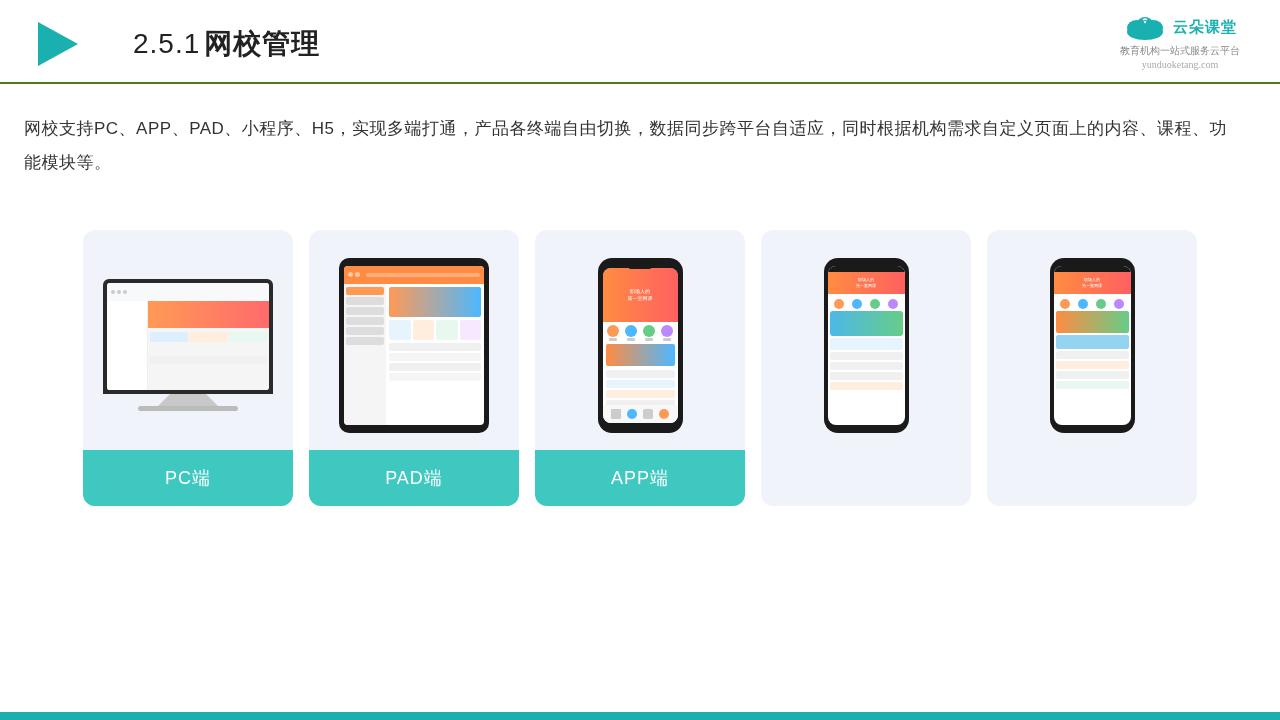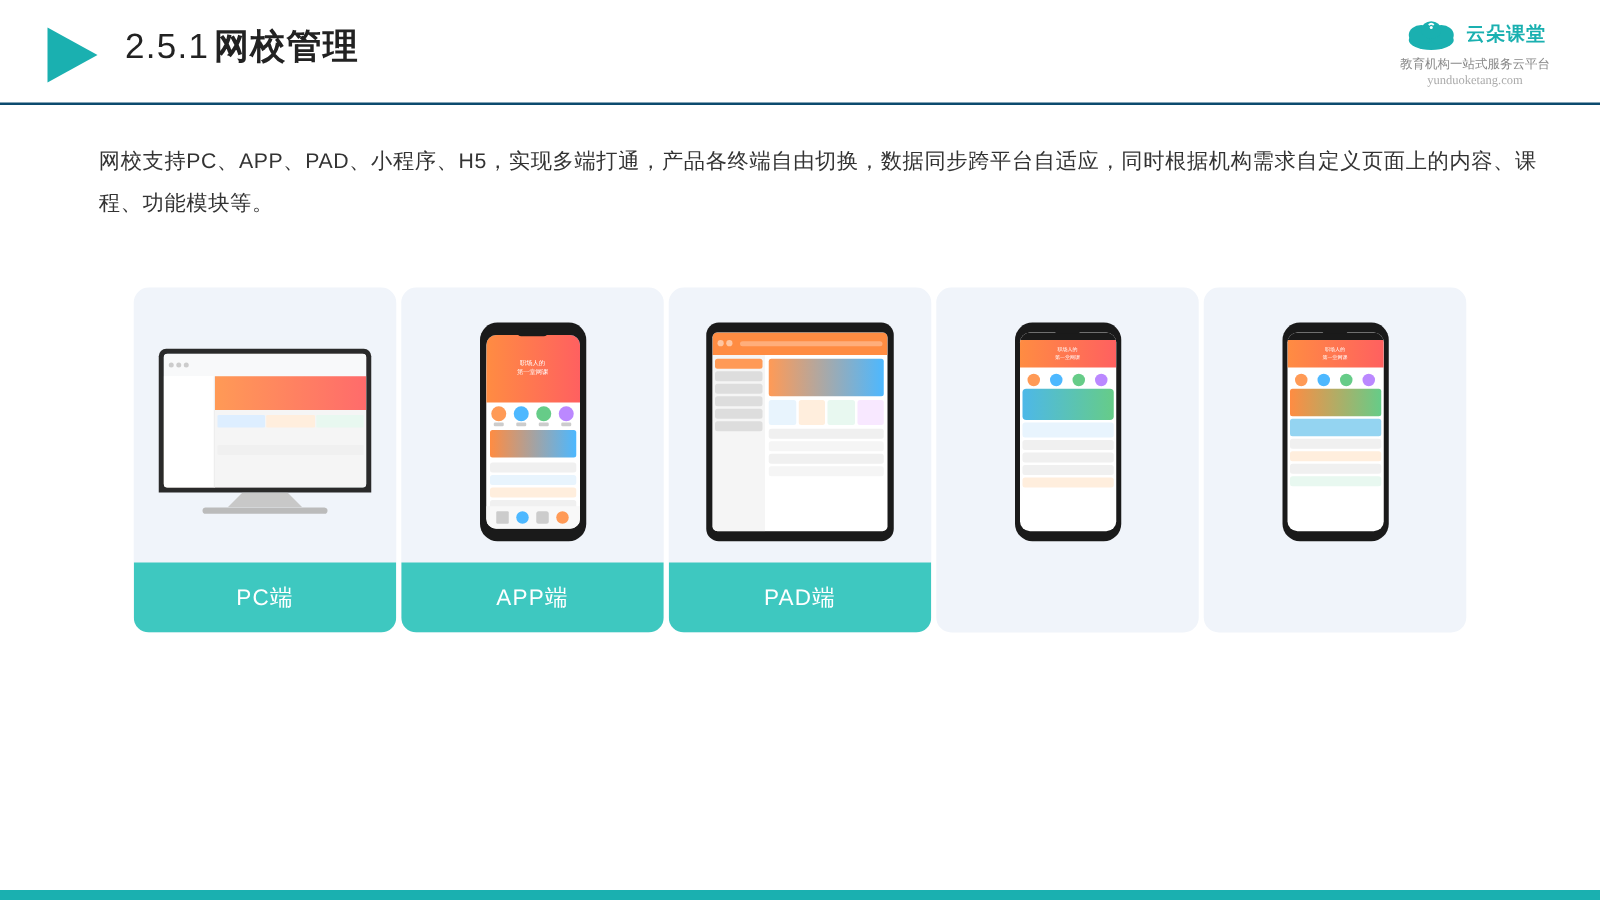--- a/index.html
+++ b/index.html
@@ -7,24 +7,25 @@
       width: 1280px;
       height: 720px;
       background: #ffffff;
       font-family: 'Microsoft YaHei', 'PingFang SC', sans-serif;
       overflow: hidden;
     }
 
     
     .header {
       display: flex;
-      align-items: flex-start;
+      align-items: center;
       padding: 18px 40px 12px 30px;
-      border-bottom: 2px solid #0c4a6e;
+      border-bottom: 2px solid #4d7c0f;
       position: relative;
+      gap: 33px;
     }
     .logo-play {
       width: 52px;
       height: 52px;
       margin-right: 18px;
       flex-shrink: 0;
     }
     .page-title {
       font-size: 28px;
       font-weight: bold;
@@ -67,31 +68,31 @@
       margin-top: 2px;
     }
     .brand-url {
       font-size: 10px;
       color: #aaa;
       margin-top: 1px;
     }
 
     
     .description {
-      padding: 28px 50px 10px 79px;
+      padding: 28px 50px 10px 24px;
       font-size: 17px;
       color: #333;
       line-height: 2;
       letter-spacing: 0.5px;
     }
 
     
     .cards-container {
       display: flex;
-      gap: 4px;
+      gap: 16px;
       padding: 30px 50px 40px 50px;
       justify-content: center;
       margin-top: 10px;
     }
 
     .card {
       background: #f0f4fa;
       border-radius: 12px;
       width: 210px;
       display: flex;
@@ -446,65 +447,20 @@
         </div>
         <div class="pc-stand"></div>
         <div class="pc-base"></div>
       </div>
     </div>
     <div class="card-label">PC端</div>
   </div>
 
   <div class="card">
     <div class="card-image-area">
-      <div class="device-phone">
-        <div class="phone-notch"></div>
-        <div class="phone-screen">
-          <div class="phone-screen-top">
-            <div class="phone-screen-top-text">职场人的<br>第一堂网课</div>
-          </div>
-          <div style="display:flex;justify-content:space-around;padding:3px 2px;">
-            <div style="display:flex;flex-direction:column;align-items:center;gap:1px;">
-              <div style="width:12px;height:12px;border-radius:50%;background:#ff9a56;"></div>
-              <div style="width:8px;height:3px;background:#ccc;border-radius:1px;"></div>
-            </div>
-            <div style="display:flex;flex-direction:column;align-items:center;gap:1px;">
-              <div style="width:12px;height:12px;border-radius:50%;background:#4db8ff;"></div>
-              <div style="width:8px;height:3px;background:#ccc;border-radius:1px;"></div>
-            </div>
-            <div style="display:flex;flex-direction:column;align-items:center;gap:1px;">
-              <div style="width:12px;height:12px;border-radius:50%;background:#66cc88;"></div>
-              <div style="width:8px;height:3px;background:#ccc;border-radius:1px;"></div>
-            </div>
-            <div style="display:flex;flex-direction:column;align-items:center;gap:1px;">
-              <div style="width:12px;height:12px;border-radius:50%;background:#bb88ff;"></div>
-              <div style="width:8px;height:3px;background:#ccc;border-radius:1px;"></div>
-            </div>
-          </div>
-          <div style="height:22px;background:linear-gradient(to right,#ff8c42,#4db8ff);margin:0 3px;border-radius:2px;"></div>
-          <div style="padding:2px 3px;margin-top:2px;">
-            <div style="height:8px;background:#f0f0f0;border-radius:2px;margin-bottom:2px;"></div>
-            <div style="height:8px;background:#e8f4fd;border-radius:2px;margin-bottom:2px;"></div>
-            <div style="height:8px;background:#ffeedd;border-radius:2px;margin-bottom:2px;"></div>
-            <div style="height:8px;background:#f0f0f0;border-radius:2px;"></div>
-          </div>
-          <div style="height:18px;background:#f8f8f8;position:absolute;bottom:0;left:0;right:0;display:flex;justify-content:space-around;align-items:center;padding:0 5px;">
-            <div style="width:10px;height:10px;border-radius:1px;background:#ccc;"></div>
-            <div style="width:10px;height:10px;border-radius:50%;background:#4db8ff;"></div>
-            <div style="width:10px;height:10px;background:#ccc;border-radius:2px;"></div>
-            <div style="width:10px;height:10px;border-radius:50%;background:#ff9a56;"></div>
-          </div>
-        </div>
-      </div>
-    </div>
-    <div class="card-label">APP端</div>
-  </div>
-
-  <div class="card">
-    <div class="card-image-area">
       <div class="device-ipad">
         <div class="ipad-screen">
           <div class="ipad-header">
             <div class="ipad-header-dot"></div>
             <div class="ipad-header-dot"></div>
             <div style="flex:1;height:4px;background:rgba(255,255,255,0.3);border-radius:2px;margin-left:4px;"></div>
           </div>
           <div class="ipad-content">
             <div class="ipad-sidebar">
               <div class="ipad-sidebar-item" style="background:#ff9a56;"></div>
@@ -529,54 +485,61 @@
             </div>
           </div>
         </div>
       </div>
     </div>
     <div class="card-label">PAD端</div>
   </div>
 
   <div class="card">
     <div class="card-image-area">
-      <div class="device-miniphone">
-        <div class="miniphone-notch"></div>
-        <div class="miniphone-screen">
-          <div style="height:6px;background:#1a1a1a;"></div>
-          <div class="miniphone-top-bar">
-            <div class="miniphone-top-text">职场人的<br>第一堂网课</div>
-          </div>
-          <div class="miniphone-content">
-            <div class="miniphone-icon-row" style="margin-top:3px;">
-              <div class="miniphone-icon-item">
-                <div class="miniphone-icon-circle orange"></div>
-              </div>
-              <div class="miniphone-icon-item">
-                <div class="miniphone-icon-circle"></div>
-              </div>
-              <div class="miniphone-icon-item">
-                <div class="miniphone-icon-circle green"></div>
-              </div>
-              <div class="miniphone-icon-item">
-                <div class="miniphone-icon-circle purple"></div>
-              </div>
-            </div>
-            <div class="miniphone-banner2"></div>
-            <div style="height:12px;background:#e8f4fd;border-radius:2px;margin-bottom:2px;"></div>
-            <div class="miniphone-list-items">
-              <div class="miniphone-list-item"></div>
-              <div class="miniphone-list-item"></div>
-              <div class="miniphone-list-item"></div>
-              <div class="miniphone-list-item" style="background:#ffeedd;"></div>
-            </div>
+      <div class="device-phone">
+        <div class="phone-notch"></div>
+        <div class="phone-screen">
+          <div class="phone-screen-top">
+            <div class="phone-screen-top-text">职场人的<br>第一堂网课</div>
+          </div>
+          <div style="display:flex;justify-content:space-around;padding:3px 2px;">
+            <div style="display:flex;flex-direction:column;align-items:center;gap:1px;">
+              <div style="width:12px;height:12px;border-radius:50%;background:#ff9a56;"></div>
+              <div style="width:8px;height:3px;background:#ccc;border-radius:1px;"></div>
+            </div>
+            <div style="display:flex;flex-direction:column;align-items:center;gap:1px;">
+              <div style="width:12px;height:12px;border-radius:50%;background:#4db8ff;"></div>
+              <div style="width:8px;height:3px;background:#ccc;border-radius:1px;"></div>
+            </div>
+            <div style="display:flex;flex-direction:column;align-items:center;gap:1px;">
+              <div style="width:12px;height:12px;border-radius:50%;background:#66cc88;"></div>
+              <div style="width:8px;height:3px;background:#ccc;border-radius:1px;"></div>
+            </div>
+            <div style="display:flex;flex-direction:column;align-items:center;gap:1px;">
+              <div style="width:12px;height:12px;border-radius:50%;background:#bb88ff;"></div>
+              <div style="width:8px;height:3px;background:#ccc;border-radius:1px;"></div>
+            </div>
+          </div>
+          <div style="height:22px;background:linear-gradient(to right,#ff8c42,#4db8ff);margin:0 3px;border-radius:2px;"></div>
+          <div style="padding:2px 3px;margin-top:2px;">
+            <div style="height:8px;background:#f0f0f0;border-radius:2px;margin-bottom:2px;"></div>
+            <div style="height:8px;background:#e8f4fd;border-radius:2px;margin-bottom:2px;"></div>
+            <div style="height:8px;background:#ffeedd;border-radius:2px;margin-bottom:2px;"></div>
+            <div style="height:8px;background:#f0f0f0;border-radius:2px;"></div>
+          </div>
+          <div style="height:18px;background:#f8f8f8;position:absolute;bottom:0;left:0;right:0;display:flex;justify-content:space-around;align-items:center;padding:0 5px;">
+            <div style="width:10px;height:10px;border-radius:1px;background:#ccc;"></div>
+            <div style="width:10px;height:10px;border-radius:50%;background:#4db8ff;"></div>
+            <div style="width:10px;height:10px;background:#ccc;border-radius:2px;"></div>
+            <div style="width:10px;height:10px;border-radius:50%;background:#ff9a56;"></div>
           </div>
         </div>
       </div>
     </div>
+    <div class="card-label">APP端</div>
   </div>
 
   <div class="card">
     <div class="card-image-area">
       <div class="device-miniphone">
         <div class="miniphone-notch"></div>
         <div class="miniphone-screen">
           <div style="height:6px;background:#1a1a1a;"></div>
           <div class="miniphone-top-bar">
             <div class="miniphone-top-text">职场人的<br>第一堂网课</div>
@@ -589,20 +552,58 @@
               <div class="miniphone-icon-item">
                 <div class="miniphone-icon-circle"></div>
               </div>
               <div class="miniphone-icon-item">
                 <div class="miniphone-icon-circle green"></div>
               </div>
               <div class="miniphone-icon-item">
                 <div class="miniphone-icon-circle purple"></div>
               </div>
             </div>
+            <div class="miniphone-banner2"></div>
+            <div style="height:12px;background:#e8f4fd;border-radius:2px;margin-bottom:2px;"></div>
+            <div class="miniphone-list-items">
+              <div class="miniphone-list-item"></div>
+              <div class="miniphone-list-item"></div>
+              <div class="miniphone-list-item"></div>
+              <div class="miniphone-list-item" style="background:#ffeedd;"></div>
+            </div>
+          </div>
+        </div>
+      </div>
+    </div>
+  </div>
+
+  <div class="card">
+    <div class="card-image-area">
+      <div class="device-miniphone">
+        <div class="miniphone-notch"></div>
+        <div class="miniphone-screen">
+          <div style="height:6px;background:#1a1a1a;"></div>
+          <div class="miniphone-top-bar">
+            <div class="miniphone-top-text">职场人的<br>第一堂网课</div>
+          </div>
+          <div class="miniphone-content">
+            <div class="miniphone-icon-row" style="margin-top:3px;">
+              <div class="miniphone-icon-item">
+                <div class="miniphone-icon-circle orange"></div>
+              </div>
+              <div class="miniphone-icon-item">
+                <div class="miniphone-icon-circle"></div>
+              </div>
+              <div class="miniphone-icon-item">
+                <div class="miniphone-icon-circle green"></div>
+              </div>
+              <div class="miniphone-icon-item">
+                <div class="miniphone-icon-circle purple"></div>
+              </div>
+            </div>
             <div style="height:22px;background:linear-gradient(to right,#ff8c42,#66cc88);border-radius:2px;margin-bottom:2px;"></div>
             <div style="height:14px;background:#4db8e8;border-radius:2px;margin-bottom:2px;opacity:0.6;"></div>
             <div class="miniphone-list-items">
               <div class="miniphone-list-item"></div>
               <div class="miniphone-list-item" style="background:#ffeedd;"></div>
               <div class="miniphone-list-item"></div>
               <div class="miniphone-list-item" style="background:#e8f8f0;"></div>
             </div>
           </div>
         </div>

